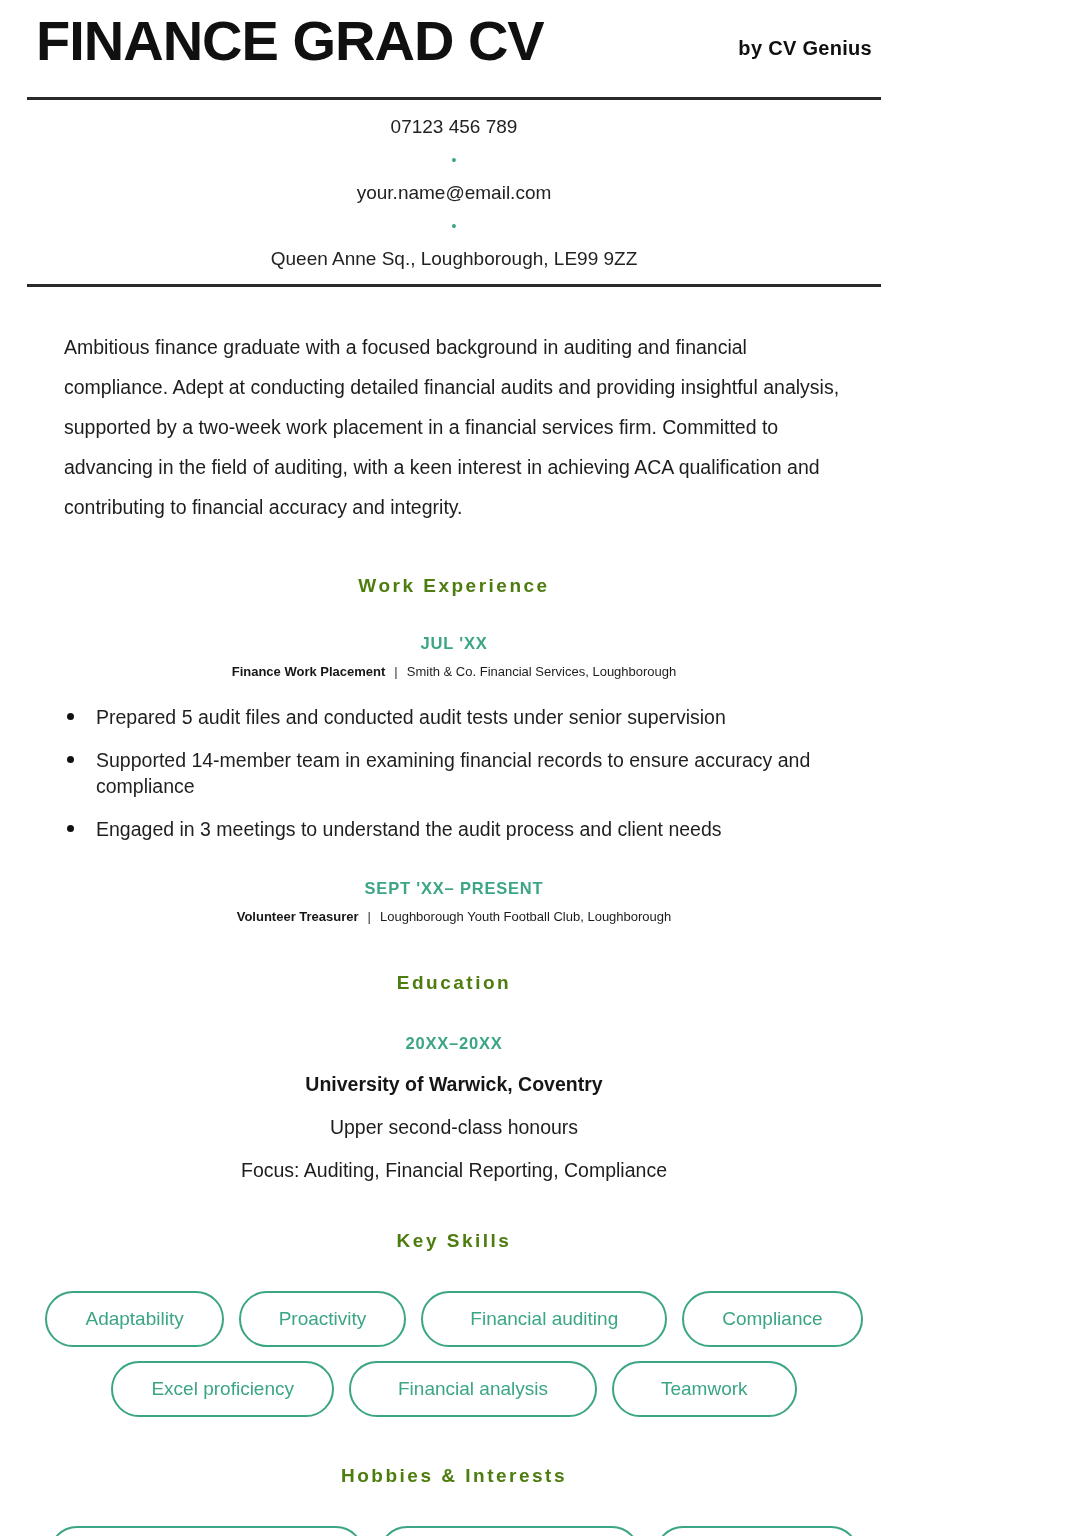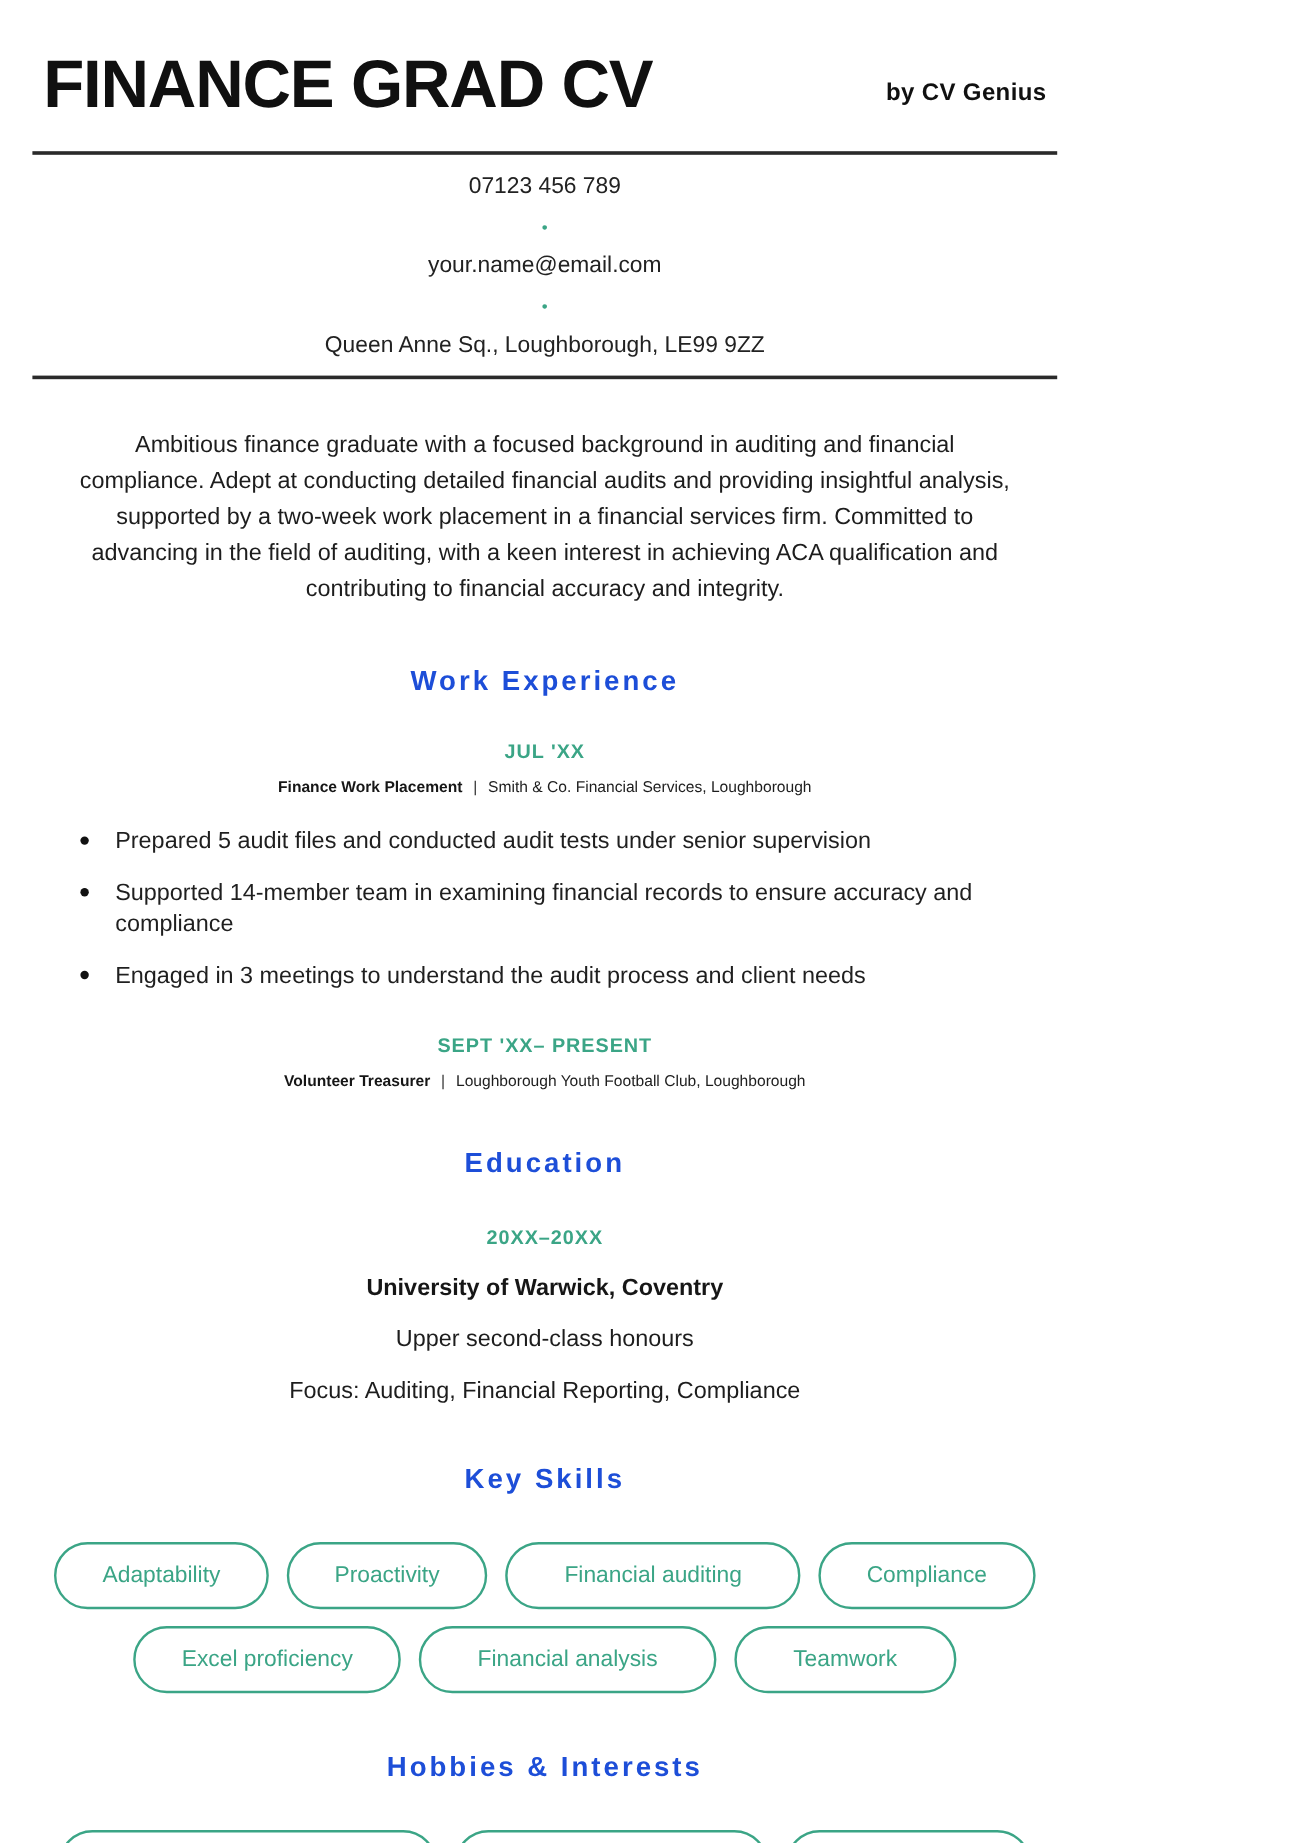--- a/index.html
+++ b/index.html
@@ -1,31 +1,31 @@
 <!DOCTYPE html>
 <html style="--accent: #3BA586;"><head>
 <meta charset="utf-8">
 <style>
   * { box-sizing: border-box; }
   body { margin: 0; background: #ffffff; }
   .page {
     width: 908px; height: 1536px; overflow: hidden;
     background: #ffffff; position: relative;
     font-family: "Liberation Sans", sans-serif;
-    color: #1f1f1f; padding-top: 41px;
+    color: #1f1f1f; padding-top: 12px;
   }
   .masthead { display: flex; justify-content: space-between; align-items: center; padding: 0 36px; }
   .cv-title { font-size: 56px; font-weight: 800; letter-spacing: -1px; color: #101010; line-height: 1.05; }
   .byline { font-size: 20px; font-weight: 700; color: #101010; letter-spacing: 0.3px; padding-top: 14px; }
   .rule { border: none; border-top: 3px solid #2a2a2a; margin: 0 27px; }
   .rule-top { margin-top: 26px; }
   .contact { display: flex; justify-content: center; align-items: center; gap: 15px; padding: 16px 0 14px; font-size: 19px; color: #222; flex-direction: column; }
   .sep-dot { color: var(--accent); font-size: 14px; line-height: 1; padding: 0 2px; }
-  .summary { margin: 40px 64px 0; font-size: 19.5px; line-height: 30px; color: #1d1d1d; text-align: center; }
-  .section-heading { text-align: center; font-size: 23px; font-weight: 700; letter-spacing: 2.5px; color: #1d4ed8; margin-top: 48px; }
+  .summary { margin: 40px 64px 0; font-size: 19.5px; line-height: 40px; color: #1d1d1d; }
+  .section-heading { text-align: center; font-size: 19px; font-weight: 700; letter-spacing: 2.5px; color: #4d7c0f; margin-top: 48px; }
   .job-date { text-align: center; color: var(--accent); font-weight: 700; font-size: 16.5px; letter-spacing: 0.8px; margin-top: 37px; }
   .job-head { text-align: center; font-size: 13px; margin-top: 11px; color: #1d1d1d; }
   .job-role { font-weight: 700; color: #161616; }
   .job-sep { margin: 0 9px; color: #333; font-weight: 400; }
   .bullets { margin: 25px 0 0; padding: 0; list-style: none; }
   .bullets li { position: relative; margin: 0 64px 17px; padding-left: 32px; font-size: 19.5px; line-height: 26px; }
   .bullets li::before { content: ""; position: absolute; left: 3px; top: 9px; width: 7px; height: 7px; border-radius: 50%; background: #111; }
   .edu-date { margin-top: 40px; }
   .edu-line { text-align: center; font-size: 19.5px; margin-top: 20px; color: #1d1d1d; }
   .edu-school { font-weight: 700; color: #161616; }

